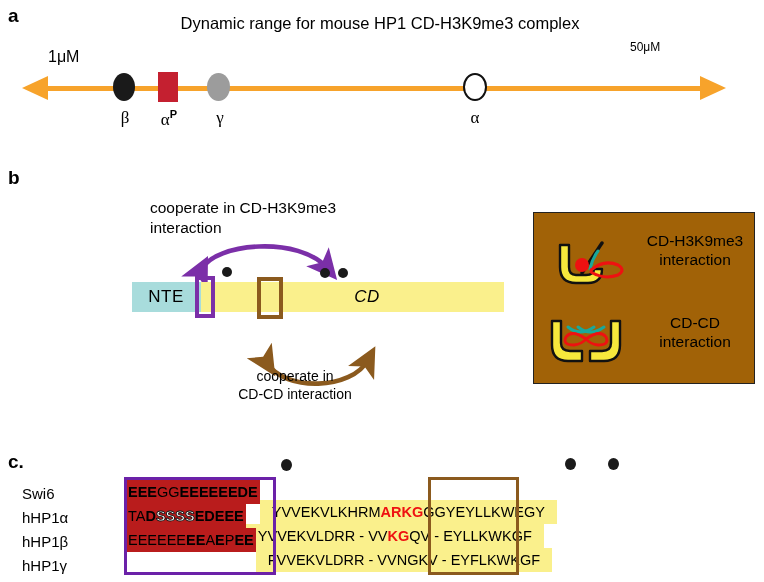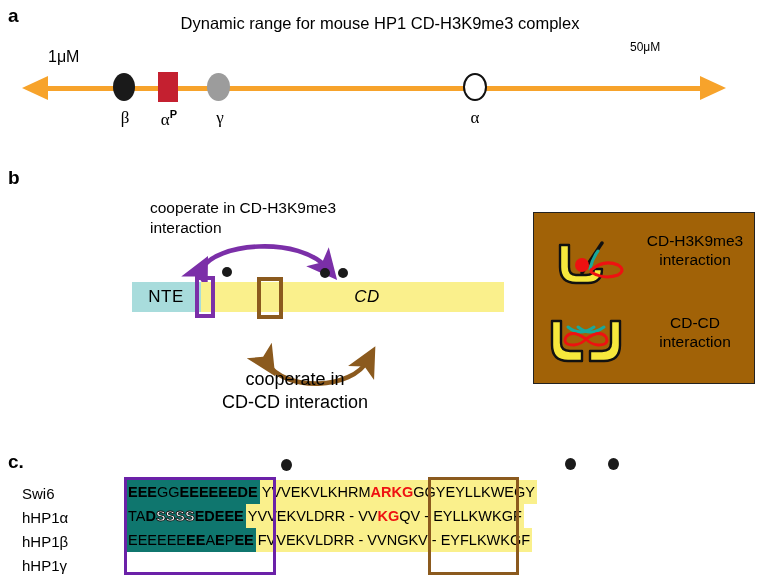--- a/index.html
+++ b/index.html
@@ -76,21 +76,21 @@
   
   #panel-b{position:absolute;left:0;top:160px;width:764px;height:260px;}
   #b-label{left:8px;top:168px;}
 
   #b-top-text{
     position:absolute;left:150px;top:198px;width:280px;
     text-align:left;font-size:15.5px;line-height:1.28;
   }
   #b-bottom-text{
     position:absolute;left:165px;top:368px;width:260px;
-    text-align:center;font-size:18px;line-height:1.28;
+    text-align:center;font-size:14px;line-height:1.28;
   }
 
   #b-bar{position:absolute;left:132px;top:282px;width:372px;height:30px;}
   #b-bar-cd{position:absolute;left:0;top:0;width:372px;height:30px;background:#FAF08C;}
   #b-bar-nte{position:absolute;left:0;top:0;width:69px;height:30px;background:#A8DCDC;}
   #b-nte-text{
     position:absolute;left:2px;top:282px;width:64px;height:30px;
     display:flex;align-items:center;justify-content:center;
     font-size:17px;letter-spacing:.5px;
   }
@@ -140,22 +140,22 @@
 
   #c-align{
     position:absolute;left:126px;top:480px;
     font-family:"Liberation Sans",sans-serif;
     font-size:14.5px;
     line-height:24px;
     letter-spacing:0px;
   }
   .c-row{height:24px;white-space:nowrap;display:flex;}
   .seg{display:inline-block;height:24px;line-height:24px;white-space:pre;}
-  .seg-nte{background:#0f766e;padding:0 2px;}
-  .seg-cd{background:#FAF08C;padding:0 2px;}
+  .seg-nte{background:#b91c1c;padding:0 2px;}
+  .seg-cd{background:#FAF08C;padding:0 12px;margin-top:20px;}
   .bold{font-weight:bold;}
   .red{color:#EE1111;font-weight:bold;}
   .outline{
     color:#ffffff;font-weight:bold;
     -webkit-text-stroke:0.9px #111;
     text-shadow:0 0 0 #111;
   }
   #c-box-purple{
     position:absolute;left:124px;top:477px;width:152px;height:98px;
     border:3px solid #6B21A8;box-sizing:border-box;pointer-events:none;

